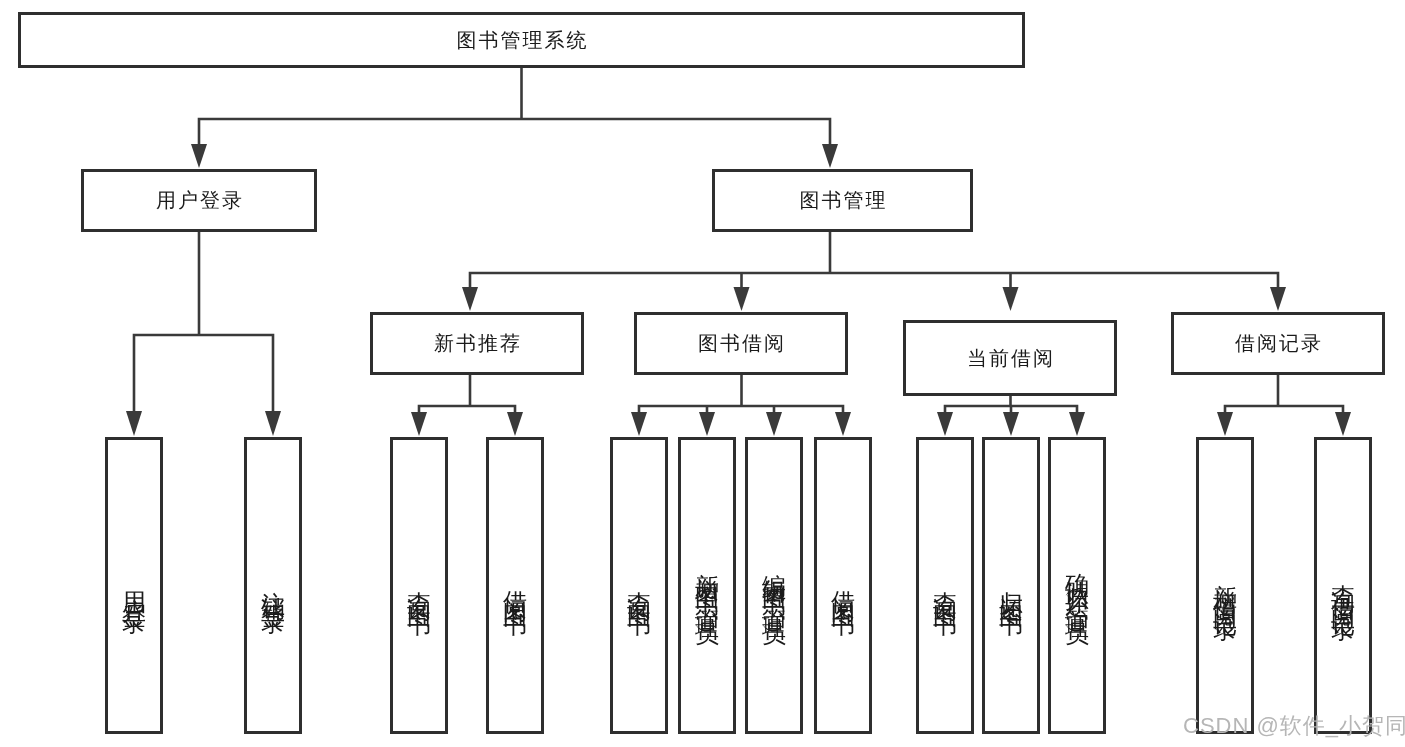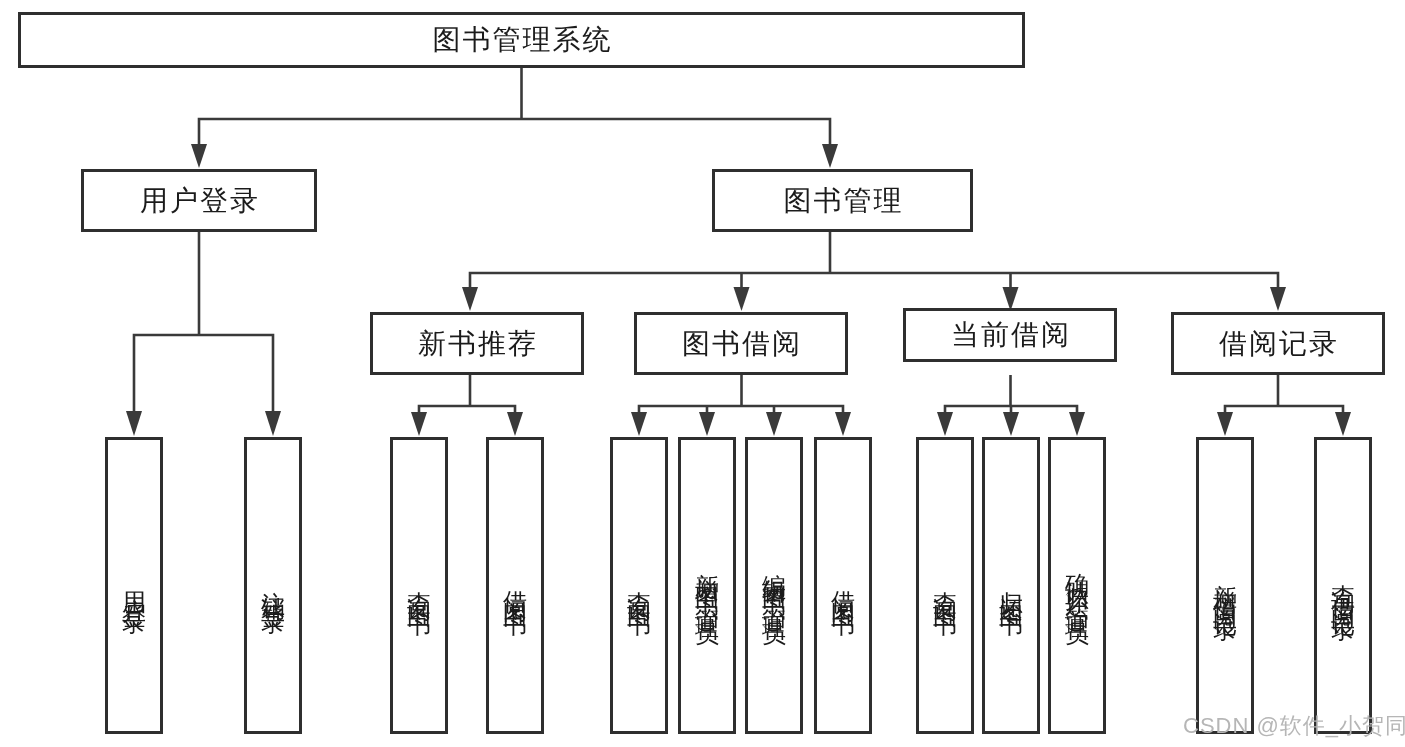--- a/index.html
+++ b/index.html
@@ -39,21 +39,21 @@
   }
   .box{
     position:absolute;
     background:var(--bg);
     border:3px solid var(--box-border);
   }
   .hbox{
     display:flex;
     align-items:center;
     justify-content:center;
-    font-size:28px;
+    font-size:20px;
     letter-spacing:2px;
     text-indent:2px;
     white-space:nowrap;
   }
   .leaf{
     top:437px;
     width:58px;
     height:297px;
     writing-mode:vertical-lr;
     text-orientation:mixed;
@@ -127,21 +127,21 @@
     <path class="tri" d="M1335 412 H1351 L1343 436 Z"></path>
   </svg>
 
   <div class="box hbox" style="left:18px;top:12px;width:1007px;height:56px">图书管理系统</div>
 
   <div class="box hbox" style="left:81px;top:169px;width:236px;height:63px">用户登录</div>
   <div class="box hbox" style="left:712px;top:169px;width:261px;height:63px">图书管理</div>
 
   <div class="box hbox" style="left:370px;top:312px;width:214px;height:63px">新书推荐</div>
   <div class="box hbox" style="left:634px;top:312px;width:214px;height:63px">图书借阅</div>
-  <div class="box hbox" style="left:903px;top:308px;width:214px;height:54px">当前借阅</div>
+  <div class="box hbox" style="left:903px;top:320px;width:214px;height:76px">当前借阅</div>
   <div class="box hbox" style="left:1171px;top:312px;width:214px;height:63px">借阅记录</div>
 
   <div class="box leaf" style="left:105px">用户登录</div>
   <div class="box leaf" style="left:244px">注销登录</div>
   <div class="box leaf" style="left:390px">查询图书</div>
   <div class="box leaf" style="left:486px">借阅图书</div>
   <div class="box leaf" style="left:610px">查询图书</div>
   <div class="box leaf" style="left:678px">新增图书（管理员）</div>
   <div class="box leaf" style="left:745px">编辑图书（管理员）</div>
   <div class="box leaf" style="left:814px">借阅图书</div>

